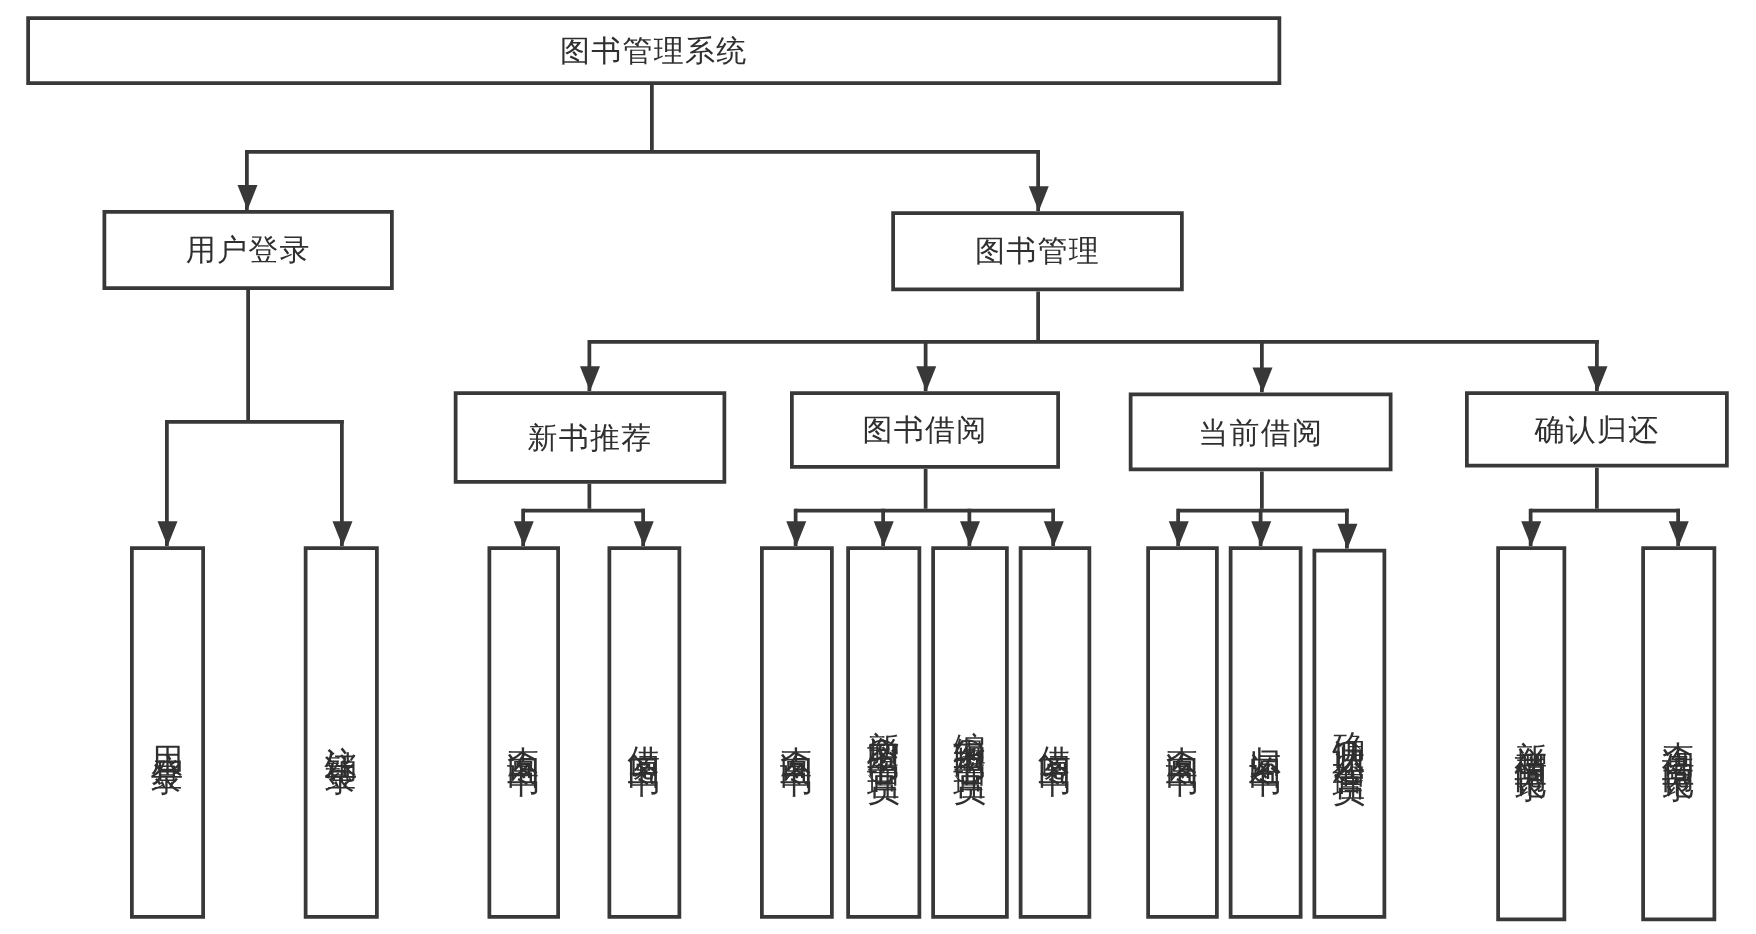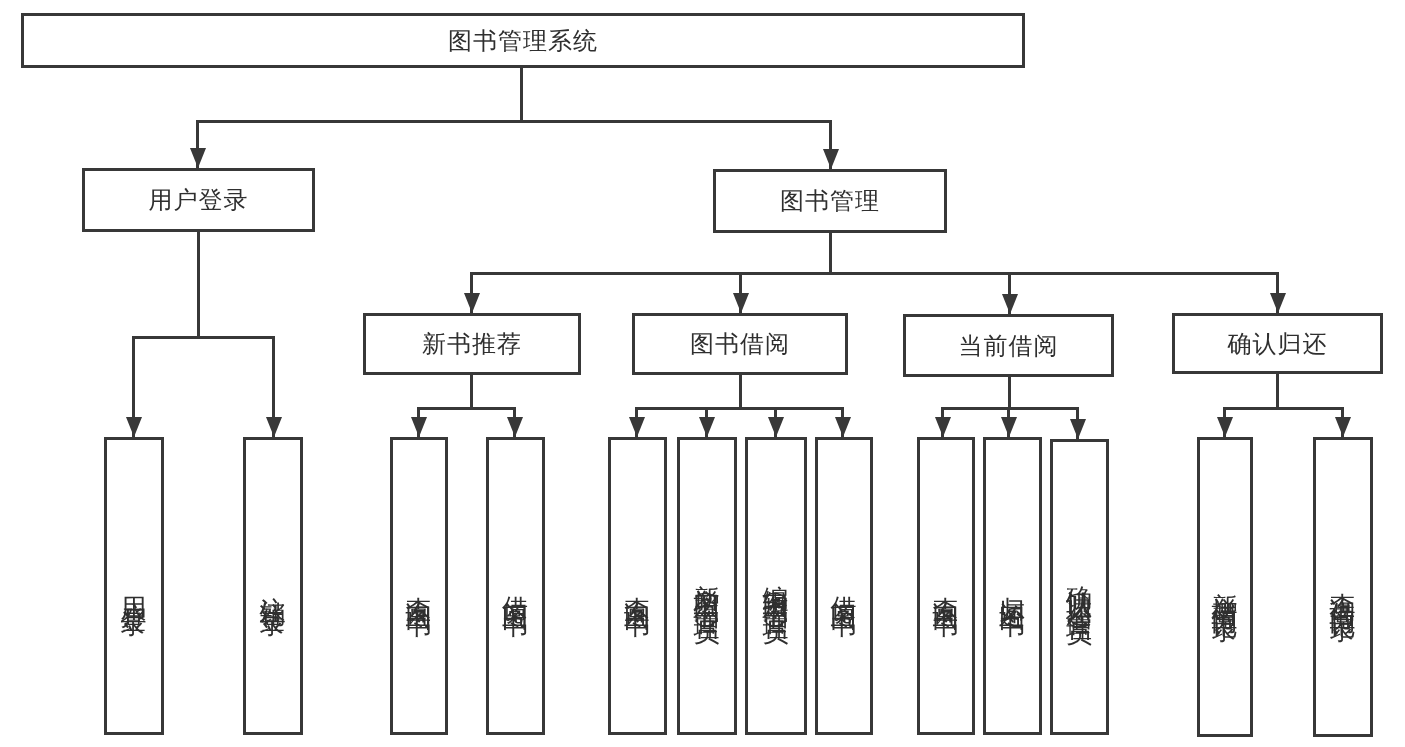--- a/index.html
+++ b/index.html
@@ -100,21 +100,21 @@
   <div class="hline" style="left:471px; top:272px; width:808px;"></div>
   <div class="vline" style="left:470px; top:272px; height:41px;"></div>
   <div class="arr" style="left:464px; top:293px;"></div>
   <div class="vline" style="left:739px; top:272px; height:41px;"></div>
   <div class="arr" style="left:733px; top:293px;"></div>
   <div class="vline" style="left:1008px; top:272px; height:42px;"></div>
   <div class="arr" style="left:1002px; top:294px;"></div>
   <div class="vline" style="left:1276px; top:272px; height:41px;"></div>
   <div class="arr" style="left:1270px; top:293px;"></div>
 
-  <div class="node" style="left:363px; top:313px; width:218px; height:62px;">新书推荐</div>
+  <div class="node" style="left:363px; top:313px; width:218px; height:74px;">新书推荐</div>
   <div class="node" style="left:632px; top:313px; width:216px; height:62px;">图书借阅</div>
   <div class="node" style="left:903px; top:314px; width:211px; height:63px;">当前借阅</div>
   <div class="node" style="left:1172px; top:313px; width:211px; height:61px;">确认归还</div>
 
   <div class="vline" style="left:470px; top:375px; height:32px;"></div>
   <div class="hline" style="left:418px; top:407px; width:98px;"></div>
   <div class="vline" style="left:417px; top:407px; height:30px;"></div>
   <div class="arr" style="left:411px; top:417px;"></div>
   <div class="vline" style="left:513px; top:407px; height:30px;"></div>
   <div class="arr" style="left:507px; top:417px;"></div>

